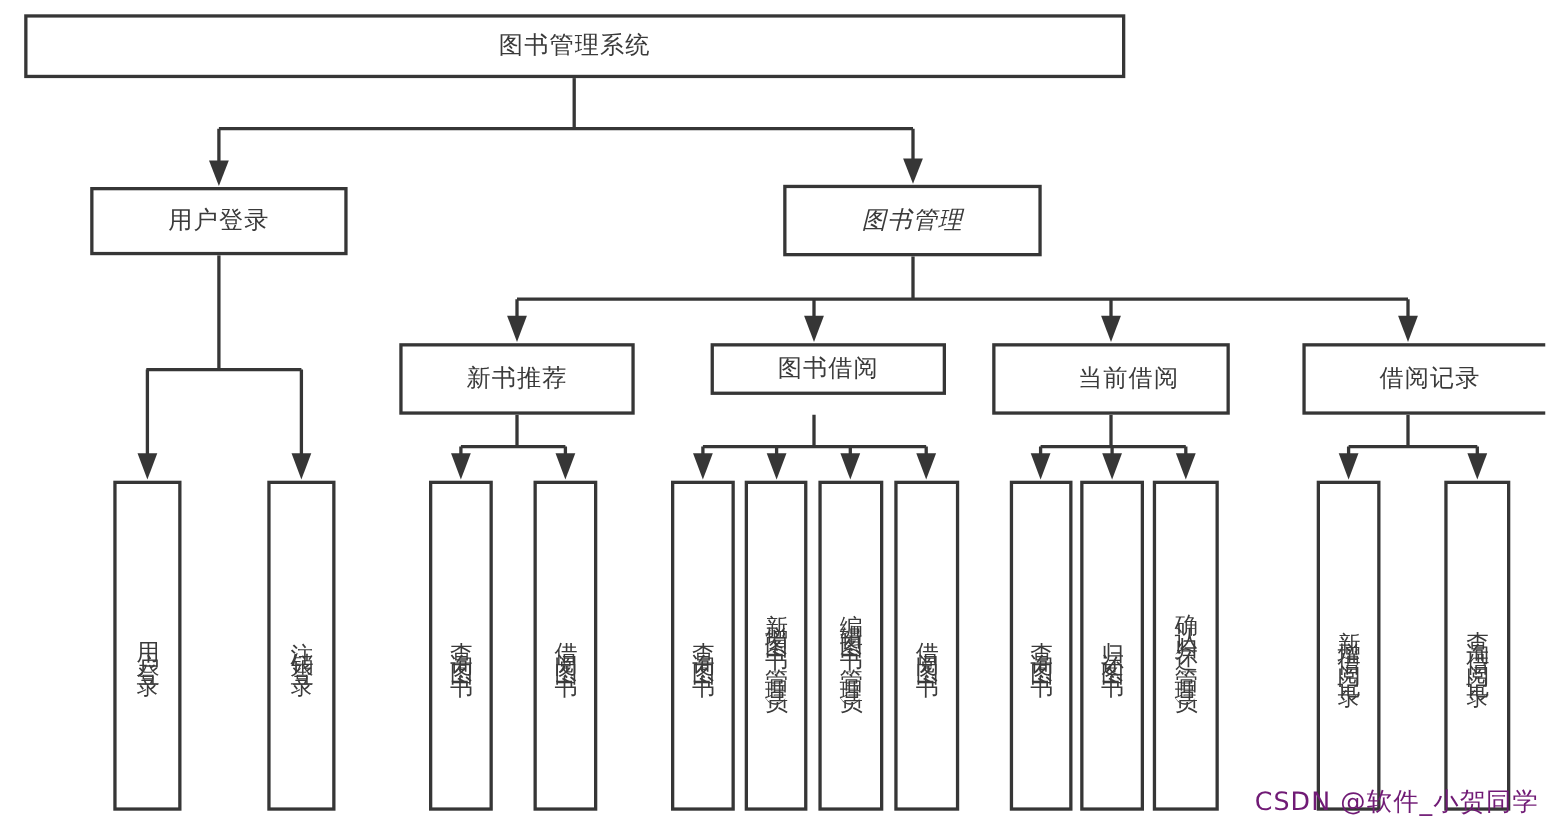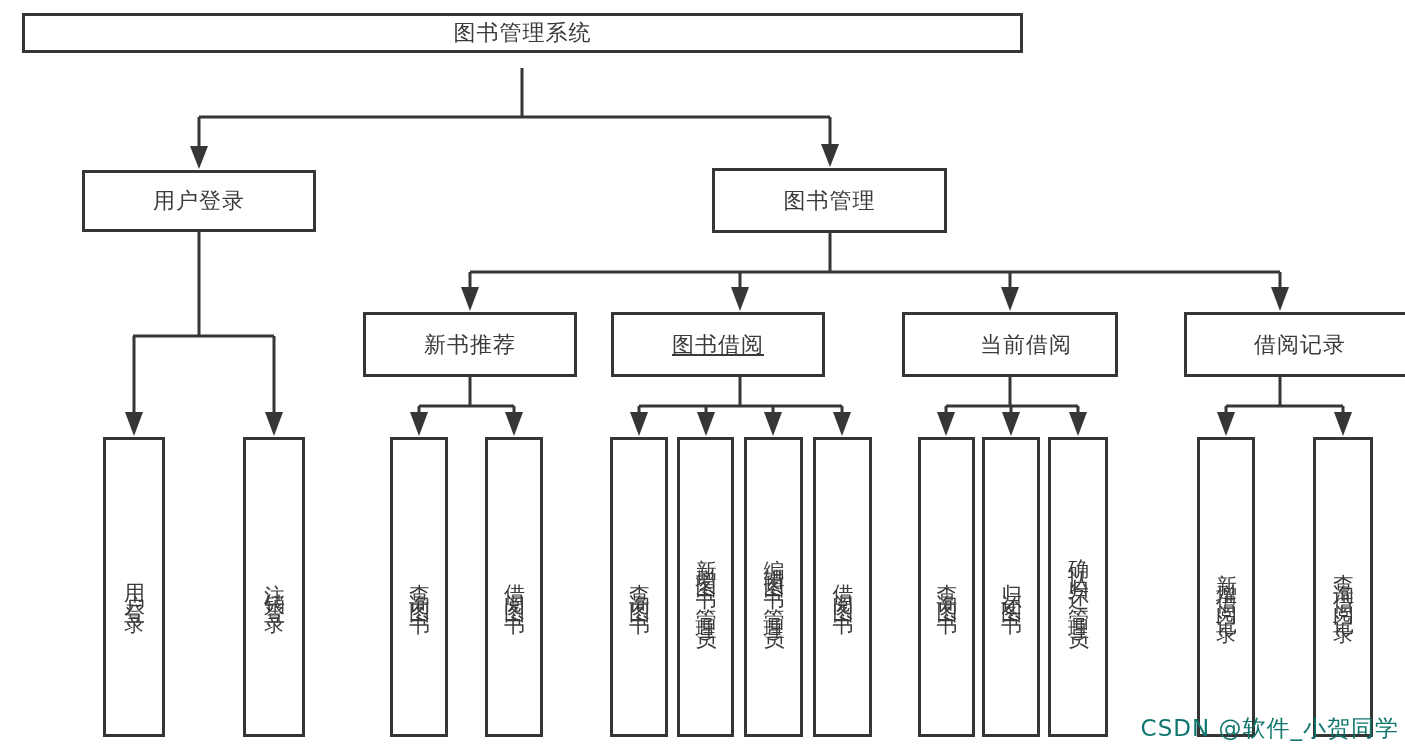--- a/index.html
+++ b/index.html
@@ -36,21 +36,21 @@
     writing-mode: vertical-rl;
     font-size: 21px;
     letter-spacing: 10px;
   }
   .watermark {
     position: absolute;
     right: 6px;
     bottom: 3px;
     font-size: 23px;
     letter-spacing: 1px;
-    color: #0f766e;
+    color: #701a75;
     white-space: nowrap;
   }
 </style>
 </head>
 <body>
 
 <div class="canvas">
 
   <svg class="connectors" viewBox="0 0 1405 747" xmlns="http://www.w3.org/2000/svg">
 
@@ -105,27 +105,27 @@
       <polygon points="764,412 782,412 773,436"></polygon>
       <polygon points="833,412 851,412 842,436"></polygon>
       <polygon points="937,412 955,412 946,436"></polygon>
       <polygon points="1002,412 1020,412 1011,436"></polygon>
       <polygon points="1069,412 1087,412 1078,436"></polygon>
       <polygon points="1217,412 1235,412 1226,436"></polygon>
       <polygon points="1334,412 1352,412 1343,436"></polygon>
     </g>
   </svg>
 
-  <div class="node h-node" style="left:22px; top:13px; width:1001px; height:40px;">图书管理系统</div>
+  <div class="node h-node" style="left:22px; top:13px; width:1001px; height:58px;">图书管理系统</div>
 
   <div class="node h-node" style="left:82px; top:170px; width:234px; height:62px;">用户登录</div>
-  <div class="node h-node" style="left:712px; top:168px; width:235px; height:65px;">图书管理</div>
+  <div class="node h-node" style="left:712px; top:168px; width:235px; height:65px;font-style:italic;">图书管理</div>
 
   <div class="node h-node" style="left:363px; top:312px; width:214px; height:65px;text-align:center;">新书推荐</div>
-  <div class="node h-node" style="left:611px; top:312px; width:214px; height:65px;text-decoration:underline;">图书借阅</div>
+  <div class="node h-node" style="left:646px; top:312px; width:214px; height:47px;">图书借阅</div>
   <div class="node h-node" style="left:902px; top:312px; width:216px; height:65px;padding-left:32px;">当前借阅</div>
   <div class="node h-node" style="left:1184px; top:312px; width:232px; height:65px;">借阅记录</div>
 
   <div class="node v-node" style="left:103px; top:437px; width:62px; height:300px;">用户登录</div>
   <div class="node v-node" style="left:243px; top:437px; width:62px; height:300px;">注销登录</div>
 
   <div class="node v-node" style="left:390px; top:437px; width:58px; height:300px;">查询图书</div>
   <div class="node v-node" style="left:485px; top:437px; width:58px; height:300px;">借阅图书</div>
 
   <div class="node v-node" style="left:610px; top:437px; width:58px; height:300px;">查询图书</div>

